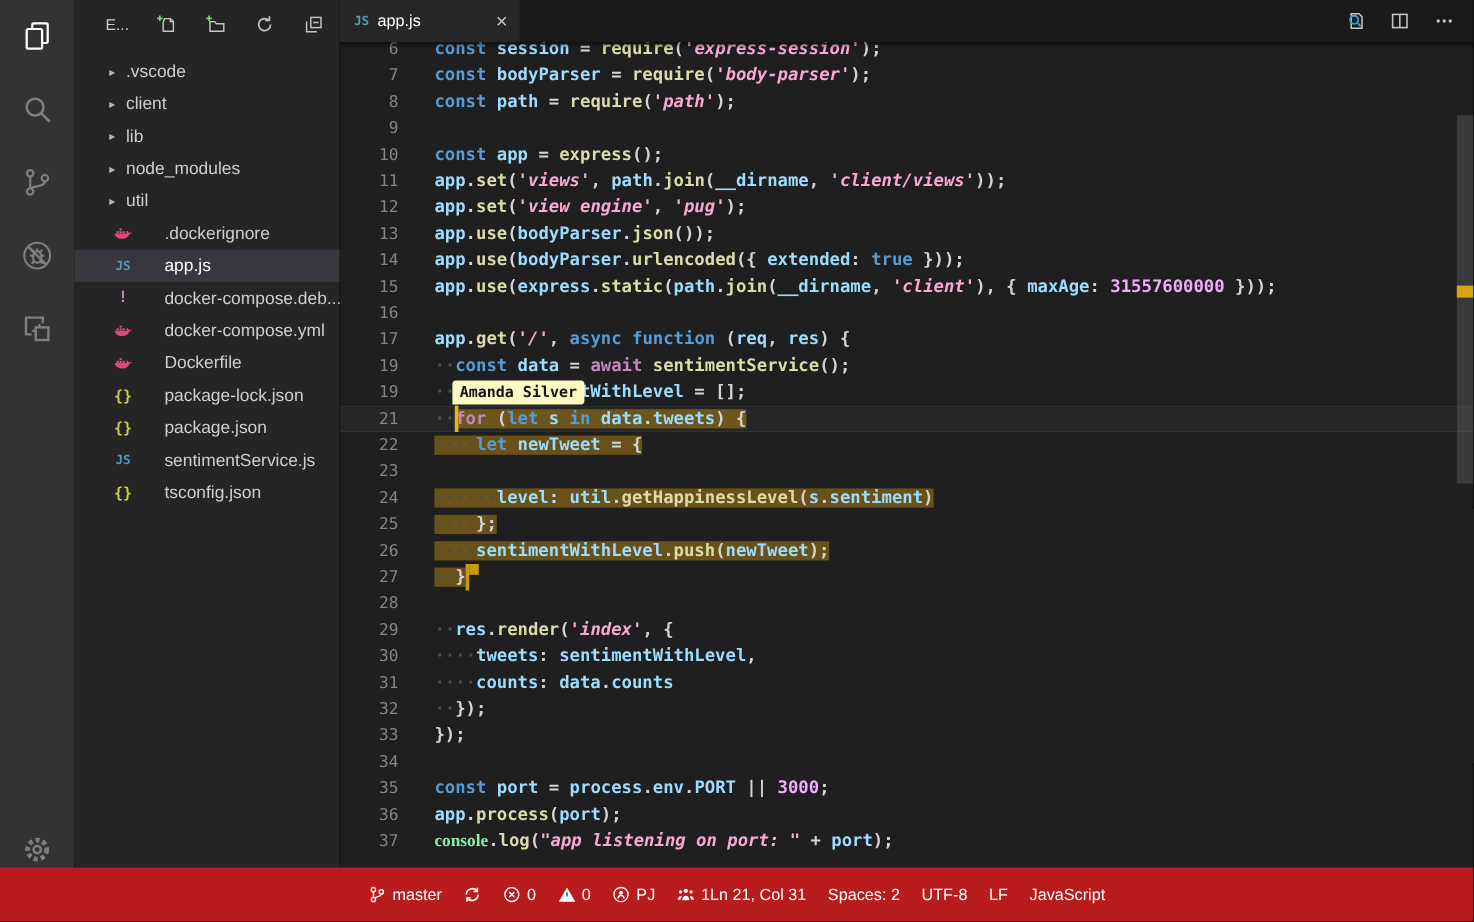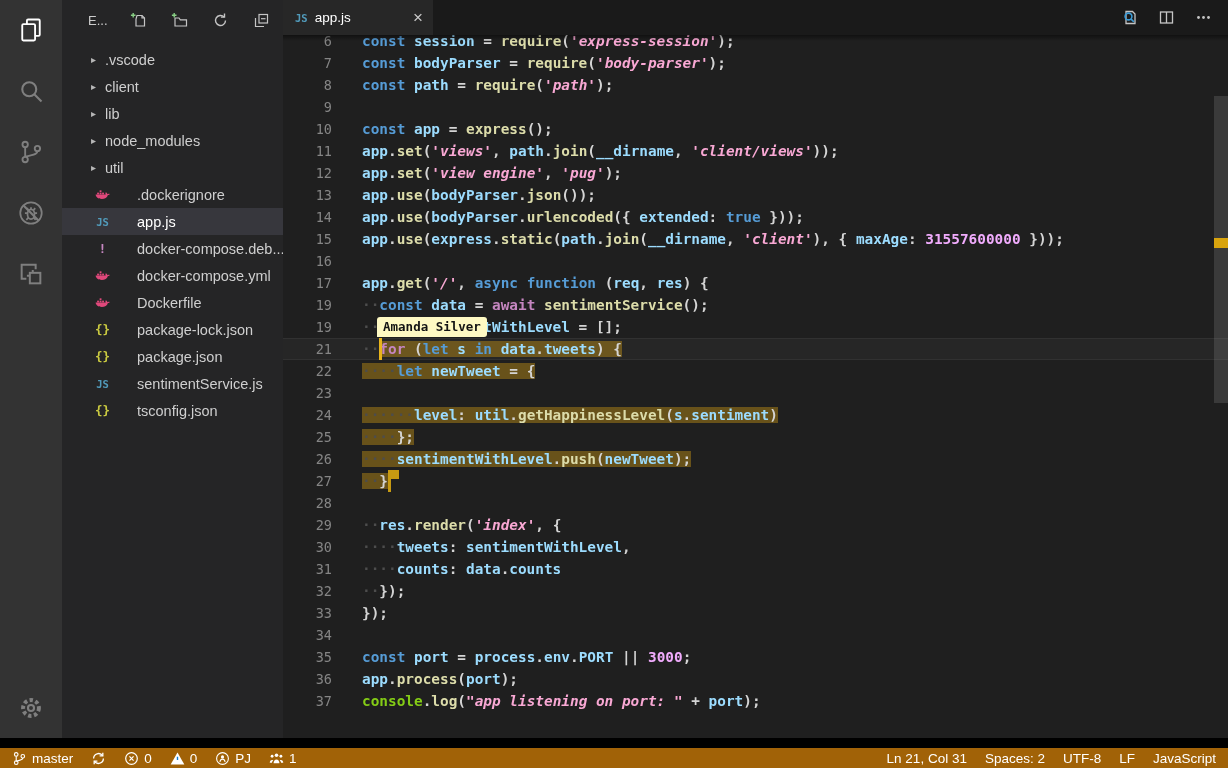--- a/index.html
+++ b/index.html
@@ -58,36 +58,36 @@
     background:linear-gradient(rgba(0,0,0,.45), transparent); pointer-events:none; }
   #code-rows { margin-top:-5px; }
   .row { display:flex; height:22px; line-height:22px; white-space:pre;
     font-family:"DejaVu Sans Mono",monospace; font-weight:bold; font-size:14.4px; position:relative; }
   .row.current { background:rgba(255,255,255,0.035);
     box-shadow: inset 0 1px 0 rgba(255,255,255,0.055), inset 0 -1px 0 rgba(255,255,255,0.055); }
   .gutter { width:49px; flex:none; text-align:right; color:#858585; font-weight:normal; font-size:13.5px; }
   .code { margin-left:30px; position:relative; }
   .tk-k { color:#569CD6; } .tk-c { color:#C586C0; } .tk-v { color:#9CDCFE; }
   .tk-f { color:#DCDCAA; } .tk-s { color:#f9a8d4;font-style:italic; } .tk-n { color:#f0abfc; }
-  .tk-p { color:#D4D4D4; } .tk-t { color:#84cc16; } .tk-w { color:#4d4d4d; }
+  .tk-p { color:#D4D4D4; } .tk-t { color:#86efac;font-family:Liberation Serif, serif; } .tk-w { color:#4d4d4d; }
   .sel { background:rgba(224,166,18,0.38); }
   .caret-start { position:absolute; left:2ch; top:0; width:2.5px; height:22px; background:#E8B41B; z-index:3; }
   .caret-end { position:absolute; left:3ch; top:0; width:3px; height:22px; background:#C79A12; z-index:3; }
   .caret-end::after { content:""; position:absolute; left:3px; top:0; width:8px; height:9px; background:#C79A12; }
   .collab-label { position:absolute; left:2ch; top:-21px; z-index:7; background:#fef9c3; color:#141414;
     font-family:"DejaVu Sans Mono",monospace; font-weight:bold; font-size:12.5px; line-height:20px;
     padding:0 6px; border-radius:3px 3px 3px 0; white-space:nowrap; }
   #scrollbar-thumb { position:absolute; right:0; top:61px; width:14px; height:307px;
     background:rgba(121,121,121,0.30); z-index:5; }
   #ruler-marker { position:absolute; right:0; top:203px; width:14px; height:10px;
     background:#D9A40E; z-index:5; }
 
   
-  #statusbar { position:absolute; left:0; right:0; bottom:0; height:20px; background:#a16207;
-    display:flex; align-items:center; justify-content:space-between; padding:0 12px;
+  #statusbar { position:absolute; left:0; right:0; bottom:0; height:45px; background:#b91c1c;
+    display:flex; align-items:center; justify-content:center; padding:0 12px;
     color:#ffffff; font-size:13.5px; }
   .sb-side { display:flex; align-items:center; gap:18px; }
   .status-item { display:flex; align-items:center; gap:5px; cursor:pointer; white-space:nowrap; }
   .status-item svg { width:15px; height:15px; display:block; }
 </style>
 </head>
 <body>
 
 <div id="app">
   <div id="main">

